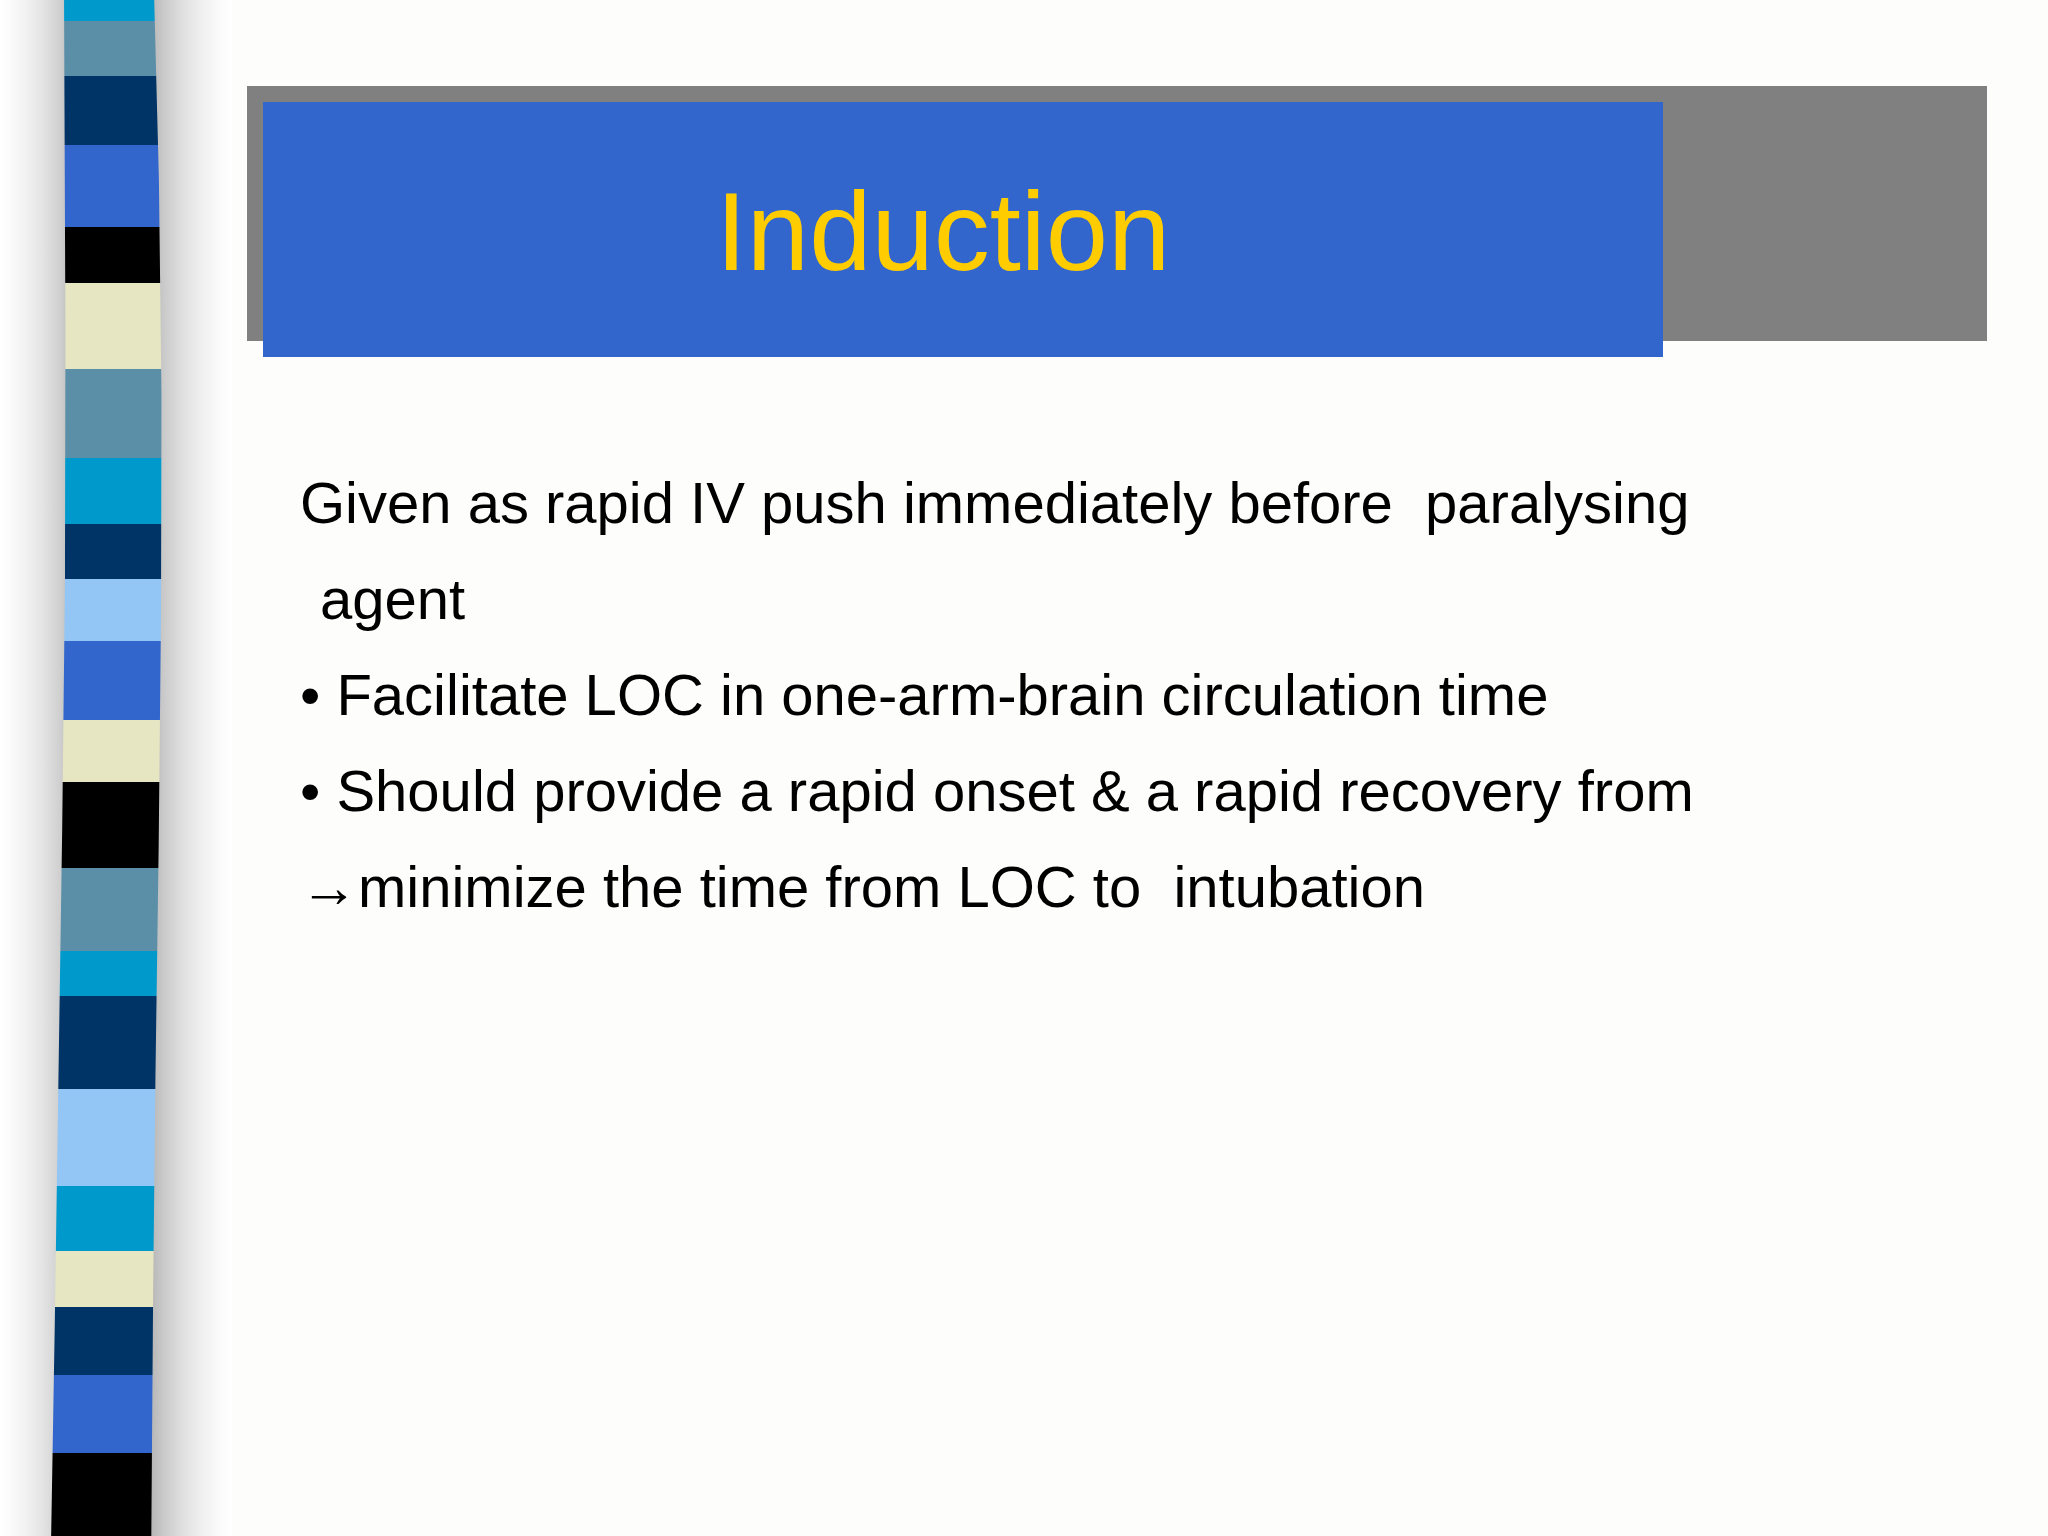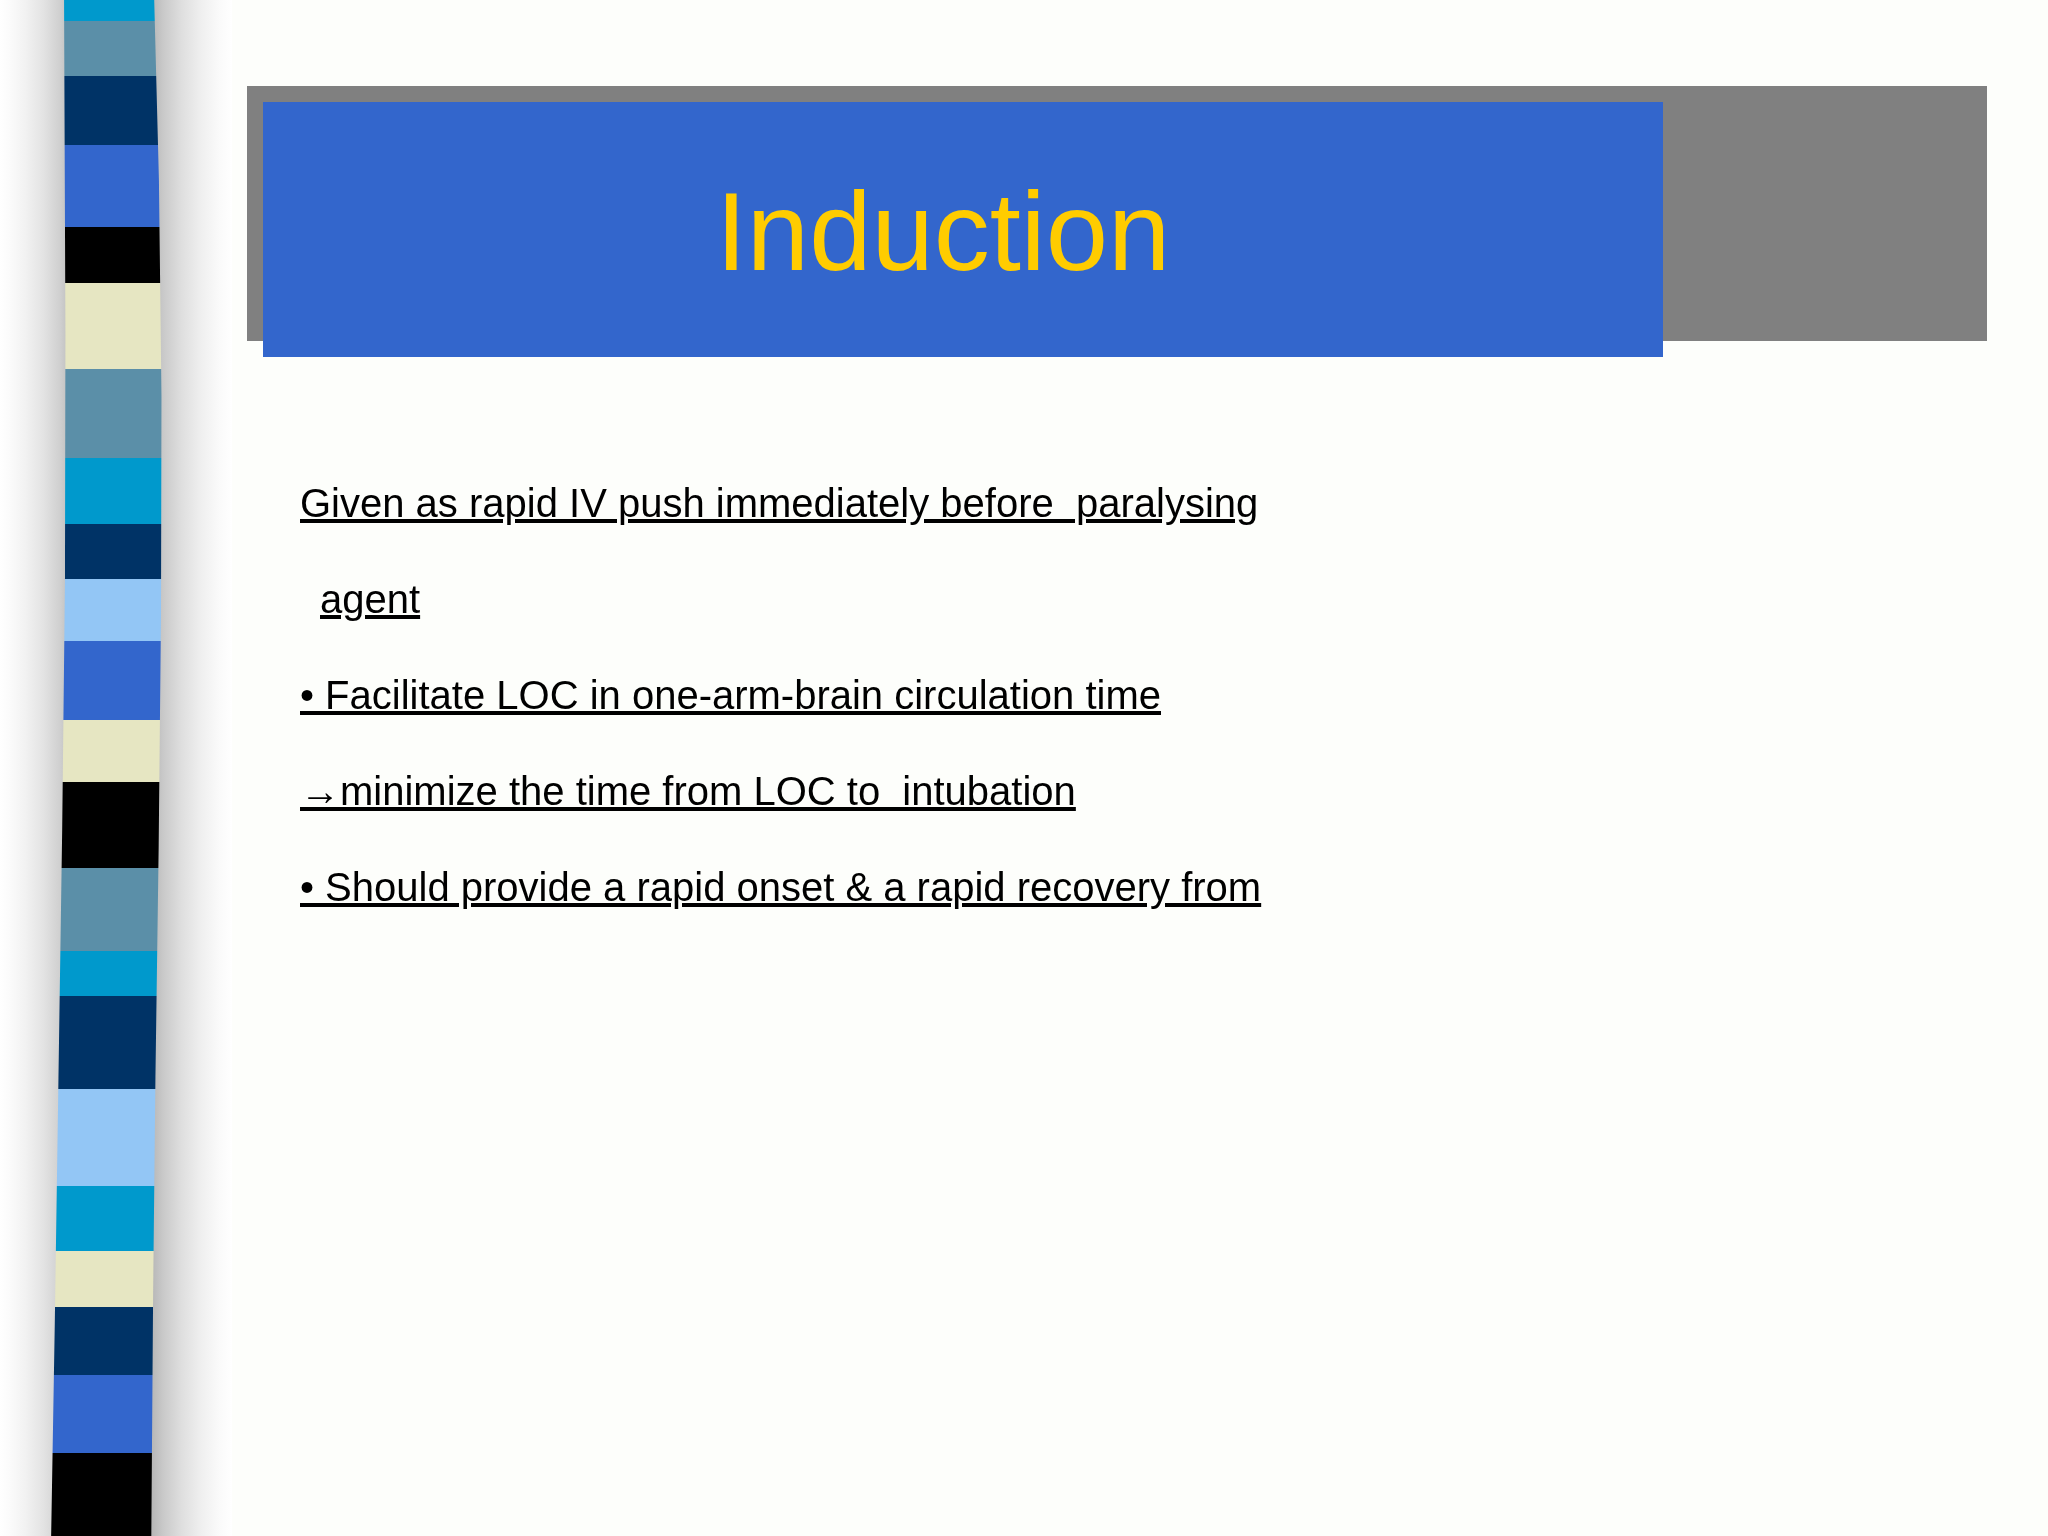--- a/index.html
+++ b/index.html
@@ -106,26 +106,25 @@
 
   
   .body-block {
     position: absolute;
     left: 300px;
     top: 455px;
     width: 1700px;
   }
   .body-line {
     color: #000000;
-    font-size: 40px;
+    font-size: 58px;
     line-height: 96px;
     font-weight: 400;
     white-space: pre;
     font-family: "Liberation Sans", sans-serif;
-    text-decoration: underline;
   }
   .ind-0 { margin-left: 0px; }
   .ind-1 { margin-left: 20px; }
 </style>
 </head>
 <body>
 
 <div class="slide">
 
   <div class="ribbon-zone">
@@ -159,17 +158,17 @@
 
   <div class="title-shadow"></div>
   <div class="title-plate">
     <div class="title-text">Induction</div>
   </div>
 
   <div class="body-block" id="body-block">
       <div class="body-line ind-0">Given as rapid IV push immediately before  paralysing</div>
       <div class="body-line ind-1">agent</div>
       <div class="body-line ind-0">• Facilitate LOC in one-arm-brain circulation time</div>
+      <div class="body-line ind-0">• Should provide a rapid onset &amp; a rapid recovery from</div>
       <div class="body-line ind-0">→minimize the time from LOC to  intubation</div>
-      <div class="body-line ind-0">• Should provide a rapid onset &amp; a rapid recovery from</div>
     </div>
 
 </div>
 
 </body></html>

